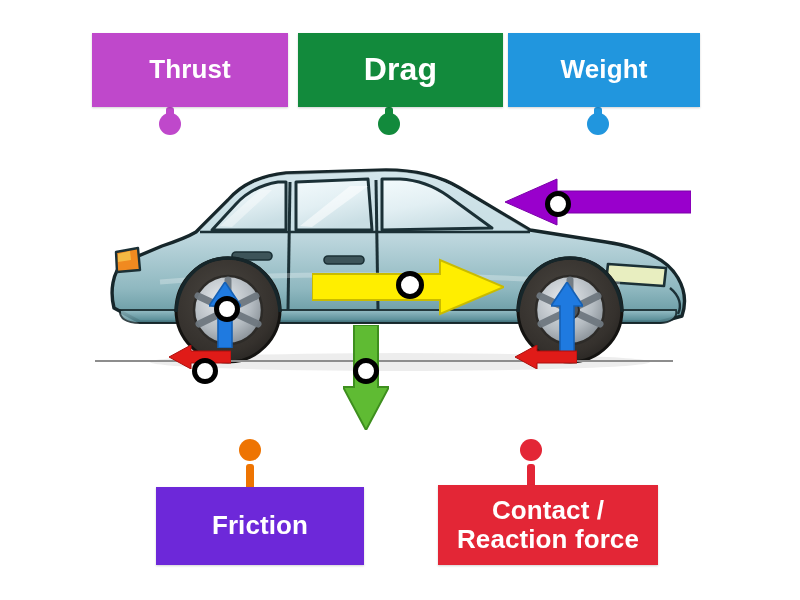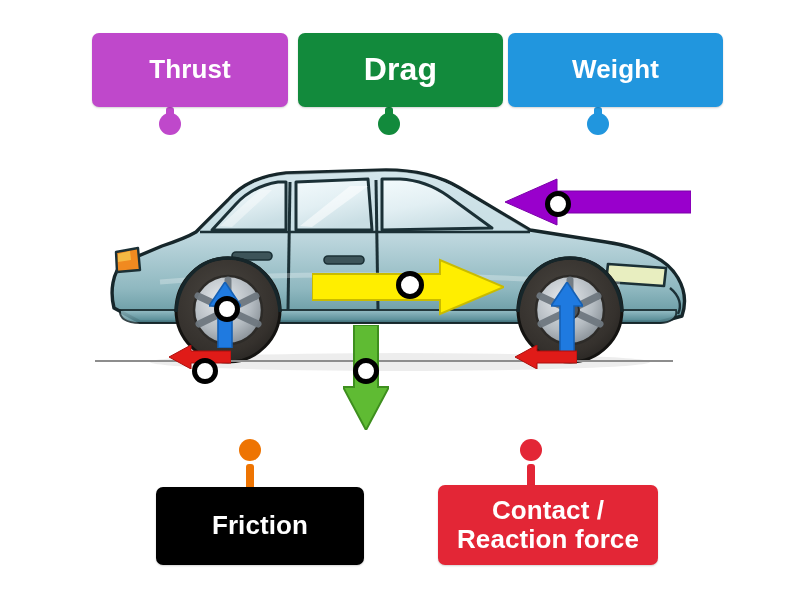--- a/index.html
+++ b/index.html
@@ -16,21 +16,21 @@
   #stage {
     position: relative;
     width: 800px;
     height: 600px;
     background: #ffffff;
   }
 
   
   .label-card {
     position: absolute;
-    border-radius: 7px;
+    border-radius: 0;
     color: #ffffff;
     display: flex;
     align-items: center;
     justify-content: center;
     text-align: center;
     font-weight: bold;
     line-height: 1.12;
     box-sizing: border-box;
     padding: 2px 8px;
     box-shadow: 0 1px 2px rgba(0,0,0,0.18);
@@ -256,24 +256,24 @@
   <div class="stem" id="stem-0" style="left: 166px; top: 107px; height: 18px; background: rgb(191, 72, 203);"></div>
   <div class="knob" id="knob-0" style="left: 159px; top: 113px; background: rgb(191, 72, 203);"></div>
   <div class="label-card" id="card-0" style="left: 92px; top: 33px; width: 196px; height: 74px; background: rgb(191, 72, 203); font-size: 26px;">Thrust</div>
 
   <div class="stem" id="stem-1" style="left: 385px; top: 107px; height: 18px; background: rgb(18, 138, 60);"></div>
   <div class="knob" id="knob-1" style="left: 378px; top: 113px; background: rgb(18, 138, 60);"></div>
   <div class="label-card" id="card-1" style="left: 298px; top: 33px; width: 205px; height: 74px; background: rgb(18, 138, 60); font-size: 32px;">Drag</div>
 
   <div class="stem" id="stem-2" style="left: 594px; top: 107px; height: 18px; background: rgb(33, 150, 222);"></div>
   <div class="knob" id="knob-2" style="left: 587px; top: 113px; background: rgb(33, 150, 222);"></div>
-  <div class="label-card" id="card-2" style="left: 508px; top: 33px; width: 215px; height: 74px; background: rgb(33, 150, 222); font-size: 26px;">Weight</div>
+  <div class="label-card" id="card-2" style="left: 508px; top: 33px; width: 192px; height: 74px; background: rgb(33, 150, 222); font-size: 26px;">Weight</div>
 
   <div class="stem" id="stem-3" style="left: 246px; top: 464px; height: 26px; background: rgb(238, 116, 2);"></div>
   <div class="knob" id="knob-3" style="left: 239px; top: 439px; background: rgb(238, 116, 2);"></div>
-  <div class="label-card" id="card-3" style="left: 156px; top: 487px; width: 208px; height: 78px; background: #000000; font-size: 26px;">Friction</div>
+  <div class="label-card" id="card-3" style="left: 156px; top: 487px; width: 208px; height: 78px; background: #6d28d9; font-size: 26px;">Friction</div>
 
   <div class="stem" id="stem-4" style="left: 527px; top: 464px; height: 24px; background: rgb(227, 38, 54);"></div>
   <div class="knob" id="knob-4" style="left: 520px; top: 439px; background: rgb(227, 38, 54);"></div>
   <div class="label-card" id="card-4" style="left: 438px; top: 485px; width: 220px; height: 80px; background: rgb(227, 38, 54); font-size: 26px;">Contact /
 Reaction force</div>
 
 </div>
 
 </body></html>

